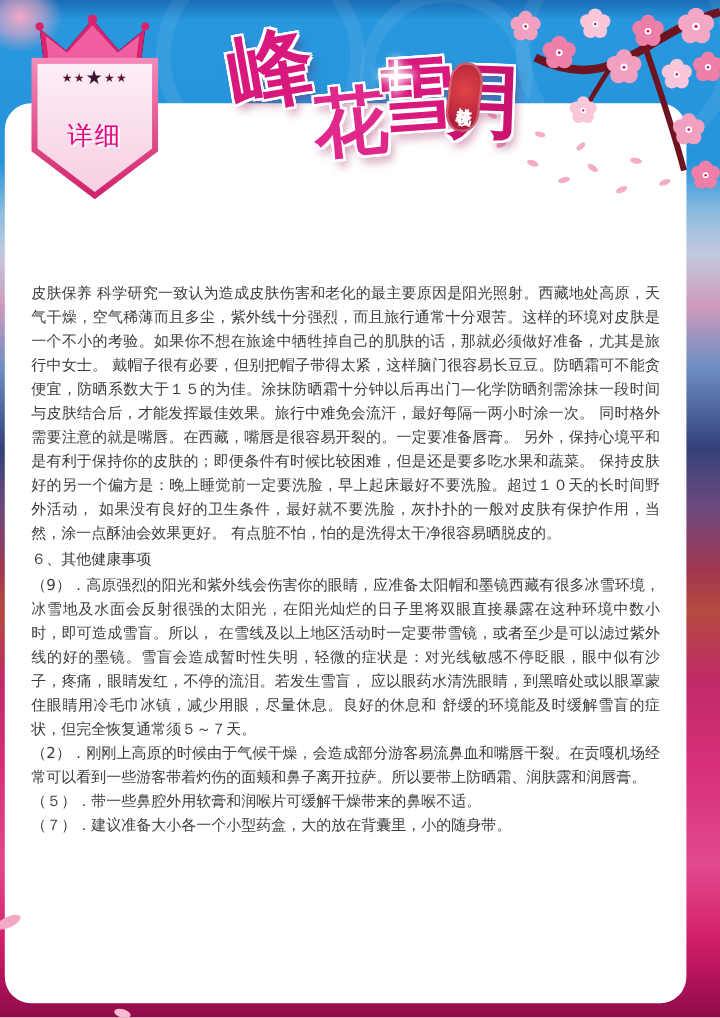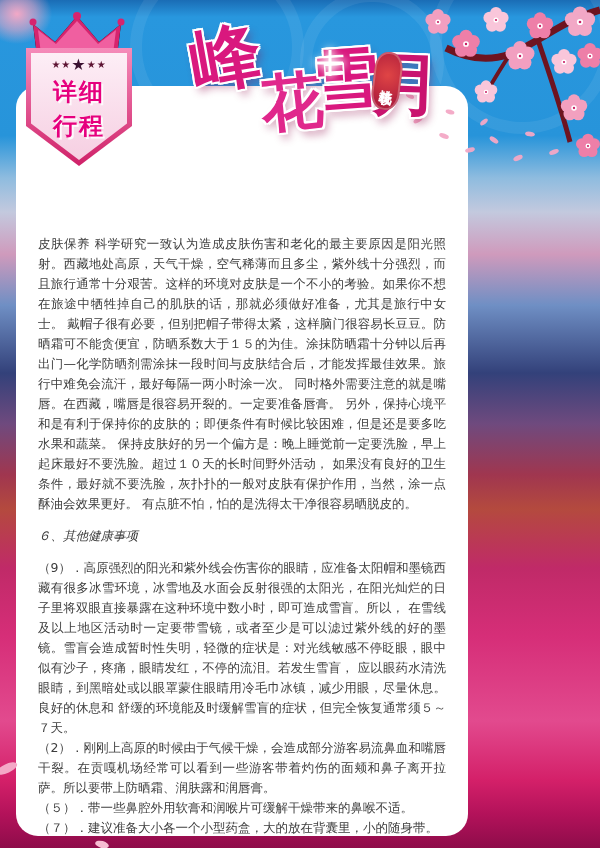--- a/index.html
+++ b/index.html
@@ -11,41 +11,41 @@
       #b44a3e 60%, #c02a68 67%, #d62e78 75%, #e24a8e 85%, #d42069 92%,
       #b3125a 96%, #8e0c4a 100%);}
   
   .wm{position:absolute;border-radius:50%;border:12px solid rgba(255,255,255,0.07);}
   .wm1{width:150px;height:150px;left:130px;top:-40px;}
   .wm2{width:120px;height:120px;left:300px;top:-10px;}
   .wm3{width:160px;height:160px;left:430px;top:-50px;}
   .corner-blush{position:absolute;width:70px;height:60px;left:-18px;top:-16px;
     background:radial-gradient(closest-side,#f2a8c6 0%,rgba(242,168,198,0.55) 55%,rgba(242,168,198,0) 100%);}
   
-  .card{position:absolute;left:16px;top:86px;width:452px;height:750px;background:#ffffff;
+  .card{position:absolute;left:4px;top:86px;width:568px;height:750px;background:#ffffff;
     border-radius:22px;}
   .content{position:absolute;left:22px;right:22px;top:148px;color:#3d3d3d;
     font-size:12.5px;line-height:20px;text-align:justify;}
   .content p{margin:0;}
-  .content p.heading{margin:12px 0;font-style:italic;}
+  .content p.heading{margin:2px 0;}
   
   .badge{position:absolute;left:26px;top:12px;width:106px;height:150px;z-index:6;}
   .crown{position:absolute;left:3px;top:0;width:100px;height:48px;}
   .shield{position:absolute;left:0;top:36px;width:106px;height:118px;
     background:linear-gradient(180deg,#f58cba,#cf2068);
     clip-path:polygon(0% 0%,100% 0%,100% 66%,50% 100%,0% 66%);}
   .shield-inner{position:absolute;left:5px;top:5px;right:5px;bottom:6px;
     background:linear-gradient(180deg,#fdeef6,#f6cfe2);
     clip-path:polygon(0% 0%,100% 0%,100% 66%,50% 100%,0% 66%);}
   .stars{position:absolute;left:0;top:10px;width:100%;text-align:center;color:#5c1232;
     font-size:10px;letter-spacing:1px;line-height:14px;}
   .stars .big{font-size:16px;color:#3a1030;vertical-align:-2px;}
-  .badge-line{position:absolute;width:100%;text-align:center;font-weight:bold;
-    font-size:24px;color:#e6007e;letter-spacing:2px;
-    text-shadow:2px 2px 0 rgba(255,255,255,0.85);}
+  .badge-line{position:absolute;width:100%;text-align:center;font-weight:normal;
+    font-size:21px;color:#e6007e;letter-spacing:2px;
+    text-shadow:2px 2px 0 rgba(255,255,255,0.85);margin-top:23px;}
   .badge-line.l1{top:28px;}
   .badge-line.l2{top:62px;}
   
   .title-area{position:absolute;left:185px;top:8px;width:270px;height:160px;z-index:5;}
   .tchar{position:absolute;font-weight:bold;color:#d9187e;
     text-shadow:-2px 0 0 #fff,2px 0 0 #fff,0 -2px 0 #fff,0 2px 0 #fff,
       -2px -2px 0 #fff,2px 2px 0 #fff,-2px 2px 0 #fff,2px -2px 0 #fff,
       3px 6px 8px rgba(142,12,74,0.45);}
   .tc1{left:6px;top:4px;font-size:70px;transform:rotate(-10deg);}
   .tc2{left:76px;top:52px;font-size:62px;transform:rotate(-6deg);color:#e0288c;}
@@ -141,21 +141,20 @@
       <path d="M8,44 L4,12 L26,30 L48,4 L70,30 L92,12 L88,44 Z" fill="#d6246e"></path>
       <path d="M12,42 L9,18 L27,32 L48,9 L69,32 L87,18 L84,42 Z" fill="#f05fa0"></path>
       <circle cx="4" cy="10" r="3.5" fill="#d6246e"></circle>
       <circle cx="48" cy="4" r="4" fill="#d6246e"></circle>
       <circle cx="92" cy="10" r="3.5" fill="#d6246e"></circle>
     </svg>
     <div class="shield">
       <div class="shield-inner"></div>
       <div class="stars"><span>★</span><span>★</span><span class="big">★</span><span>★</span><span>★</span></div>
       <div class="badge-line l1">详细</div>
-      <div class="badge-line l2">行程</div>
     </div>
   </div>
 
   <div class="title-area">
     <span class="tchar tc1">峰</span>
     <span class="tchar tc2">花</span>
     <span class="tchar tc3">雪</span>
     <span class="tchar tc4">月</span>
     <div class="sparkle"></div>
     <div class="seal">

